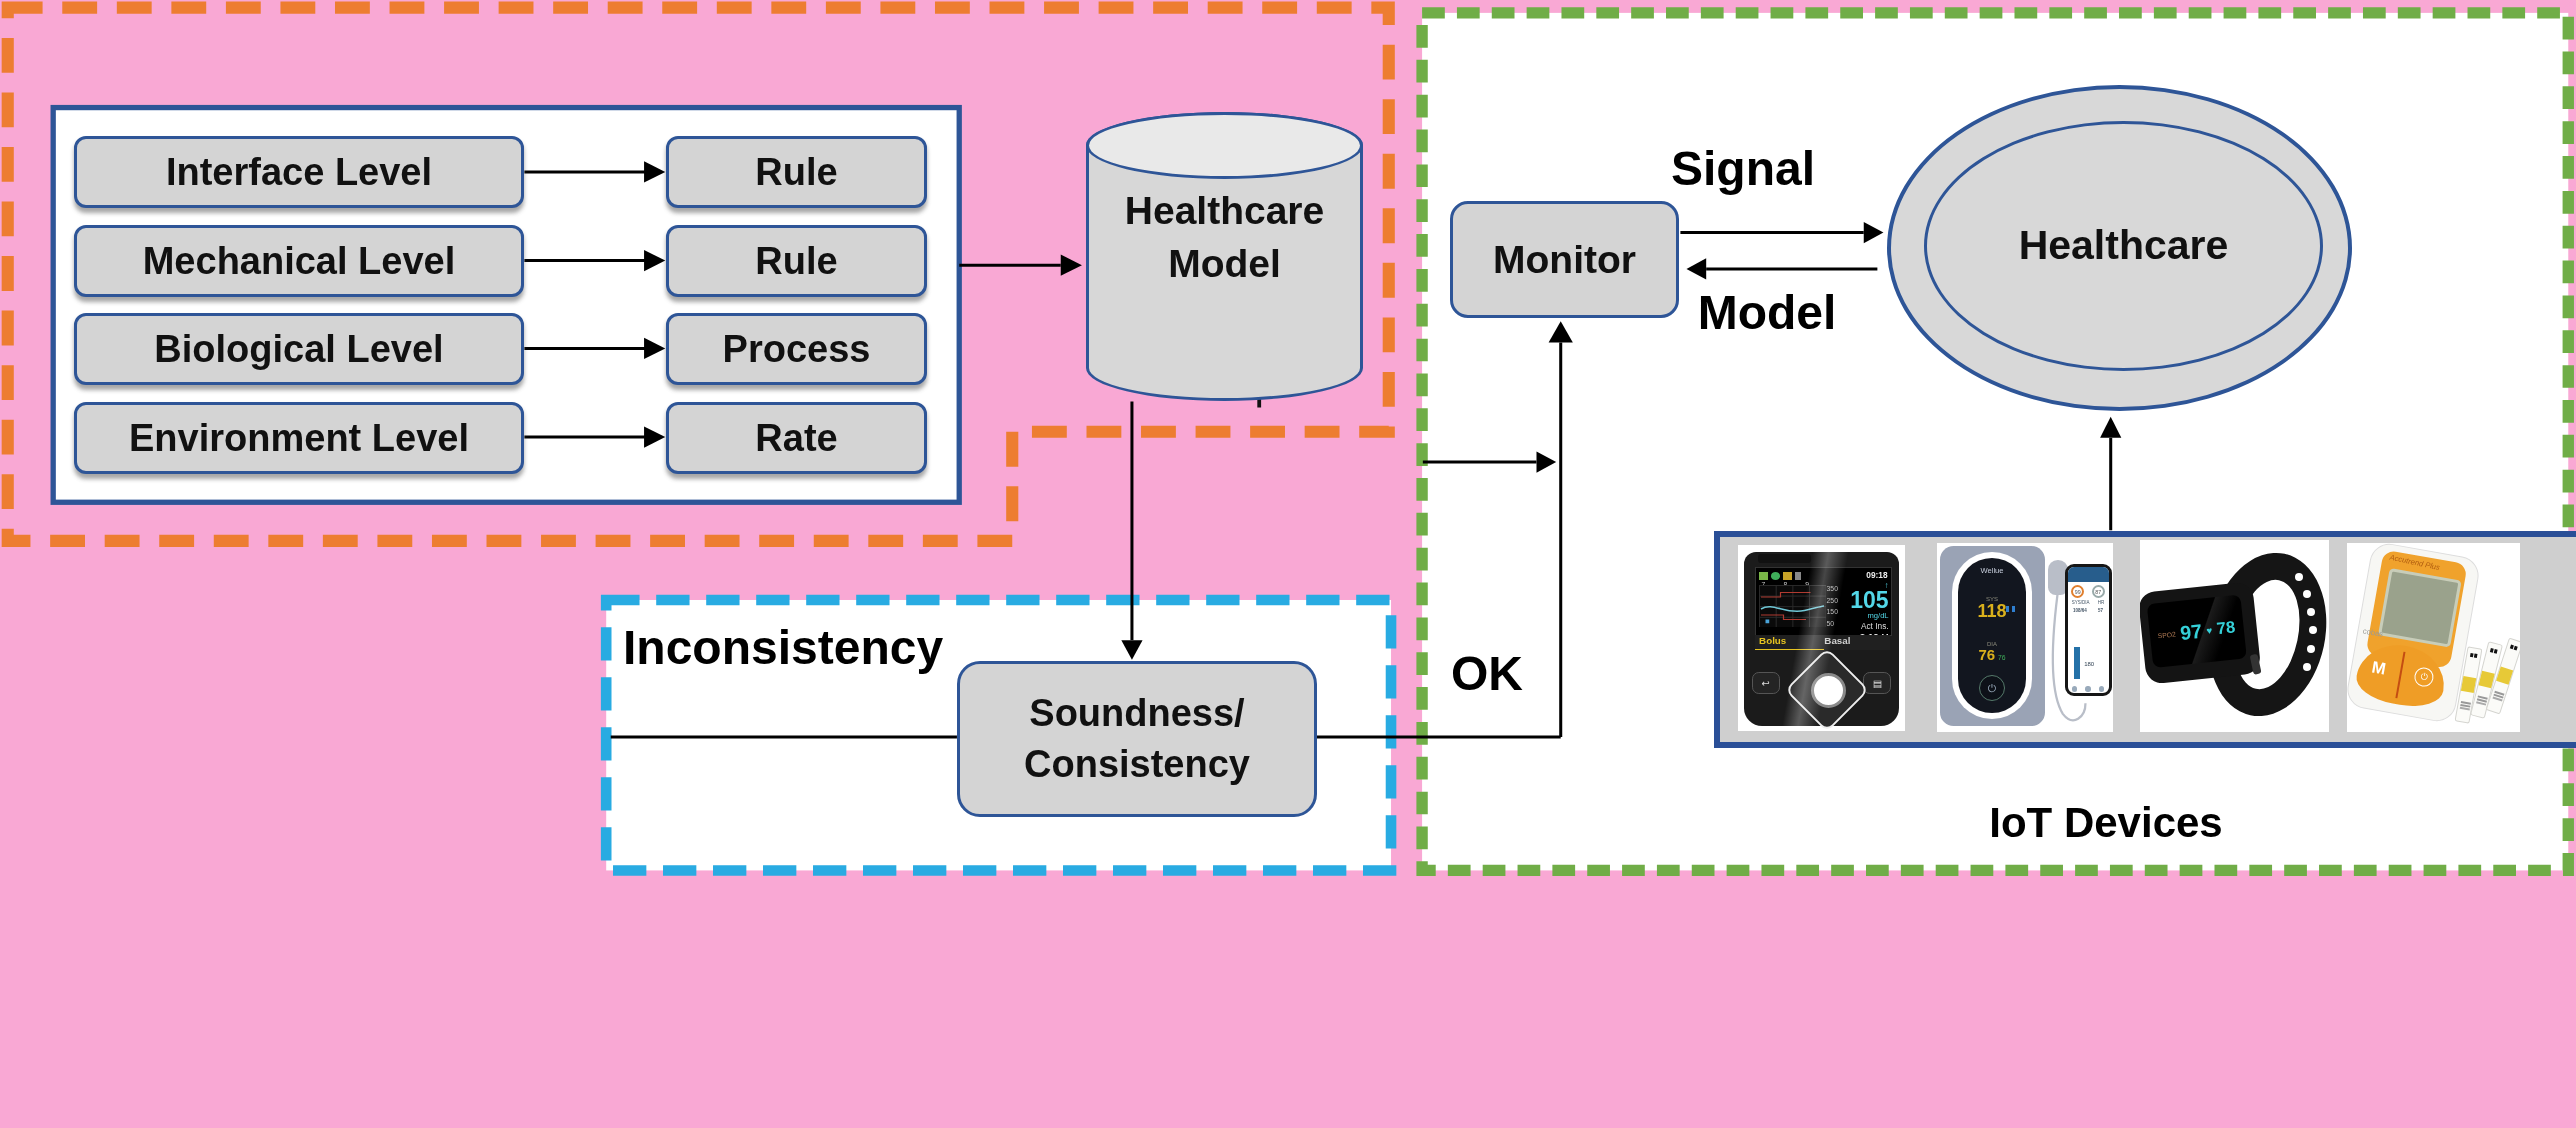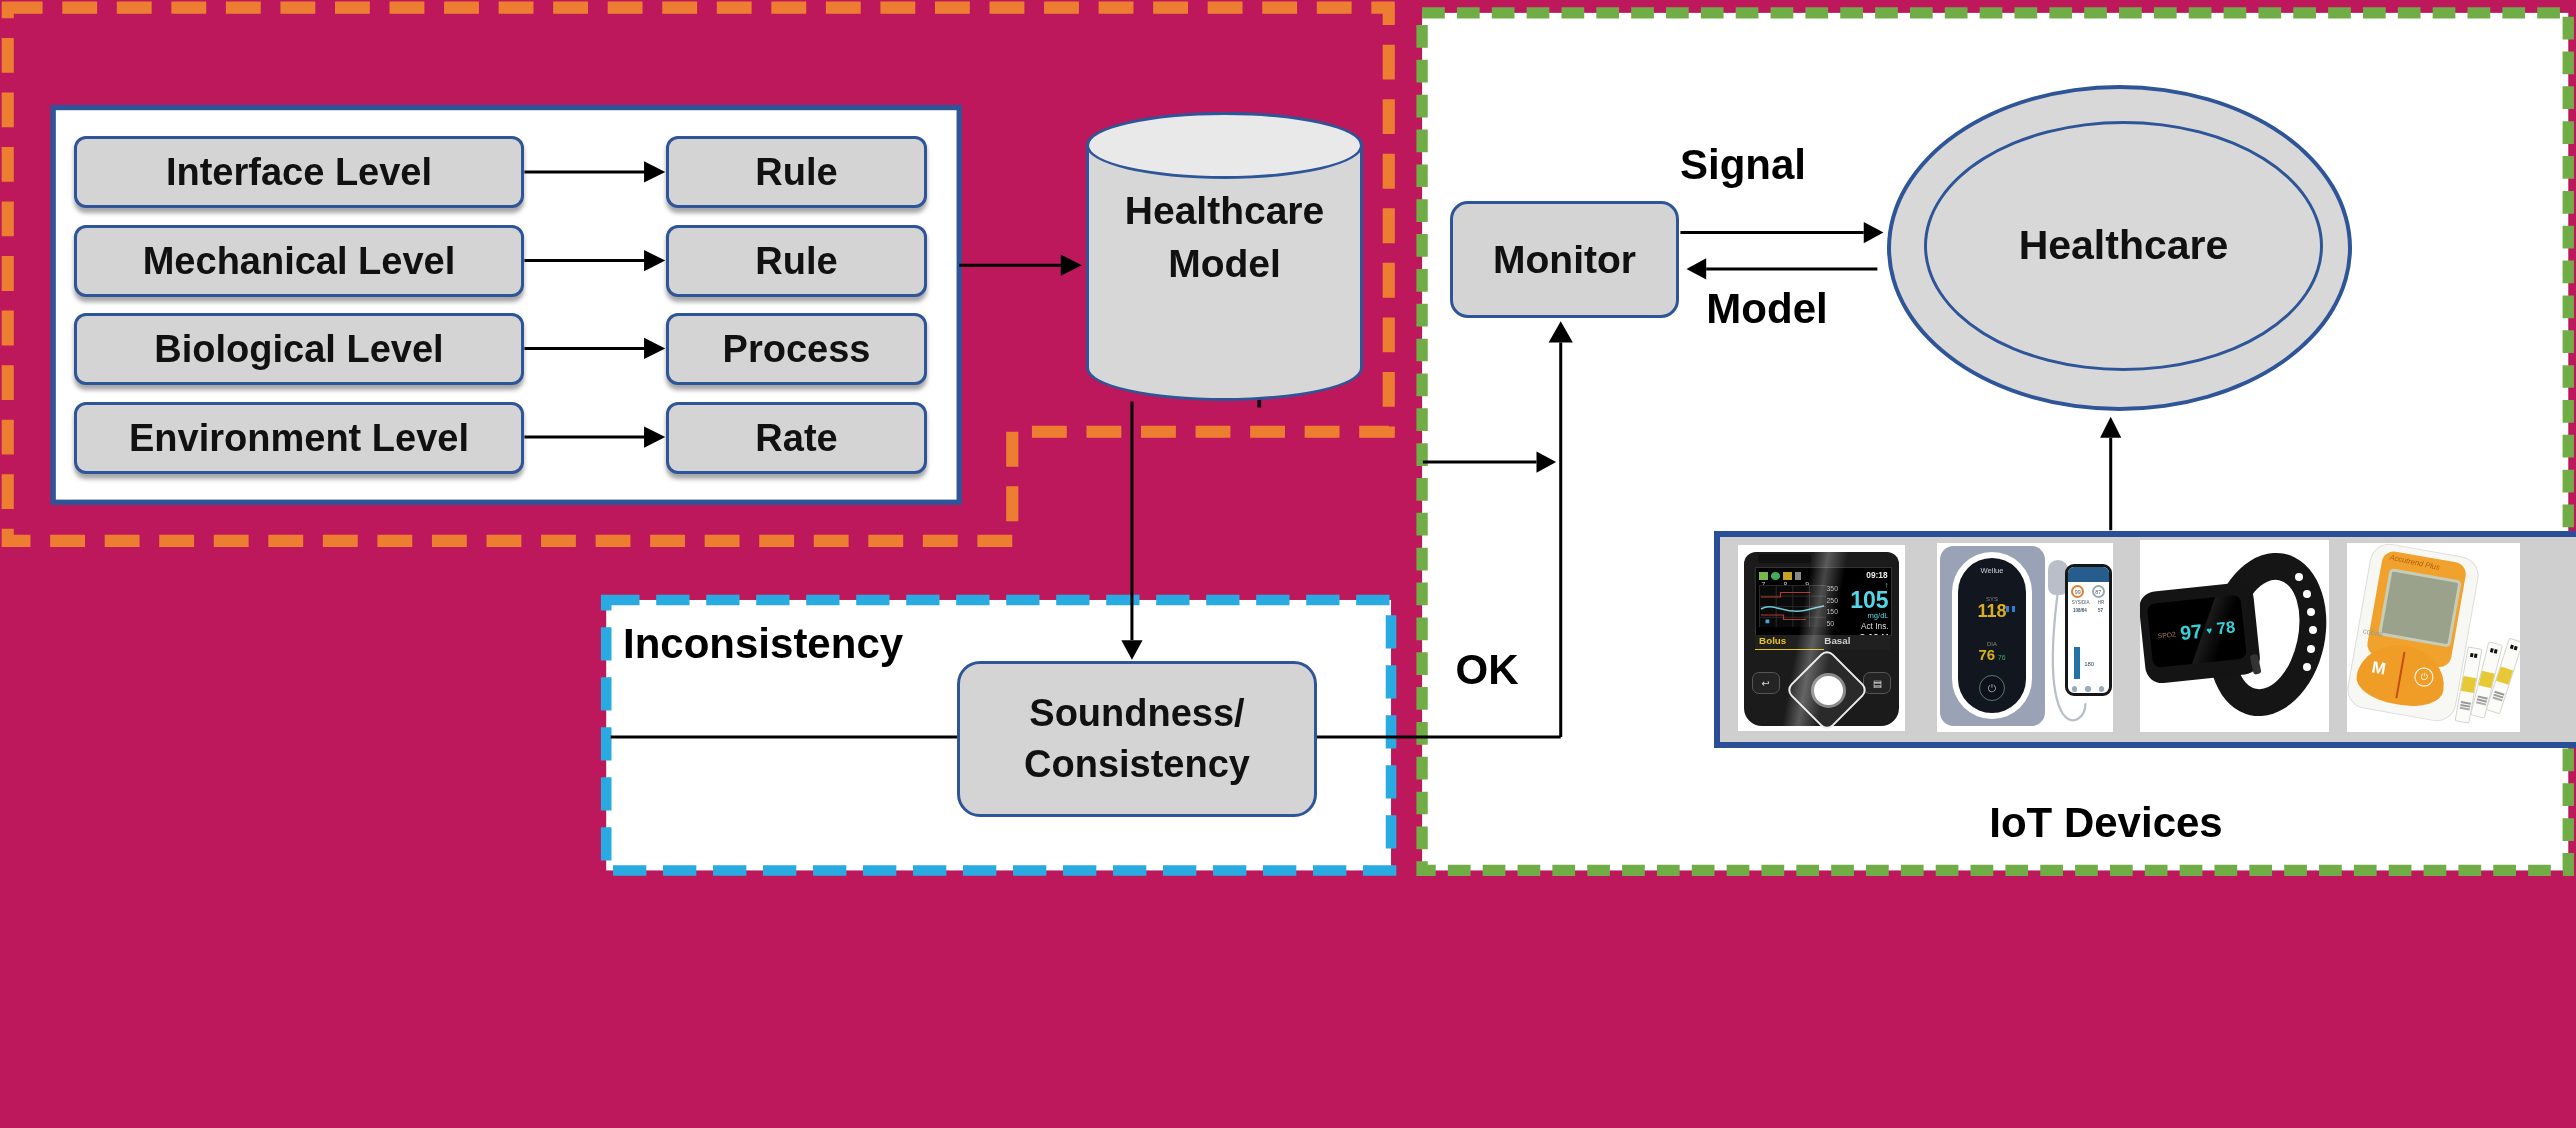--- a/index.html
+++ b/index.html
@@ -1,25 +1,25 @@
 <!DOCTYPE html>
 <html style="font-size:12px"><head>
 <meta charset="utf-8">
 <style>
   html,body{margin:0;padding:0;background:#000;}
-  #canvas{position:relative;width:2576px;height:1128px;background:#be185d;overflow:hidden;
+  #canvas{position:relative;width:2576px;height:1128px;background:#f9a8d4;overflow:hidden;
           font-family:"Liberation Sans","DejaVu Sans",sans-serif;color:#111;}
   #wires{position:absolute;left:0;top:0;z-index:1;}
   .node{position:absolute;z-index:3;box-sizing:border-box;background:#d4d4d4;border:3.8px solid #2e5597;
         display:flex;align-items:center;justify-content:center;text-align:center;}
   .lvl{left:74px;width:450px;height:72px;border-radius:12px;font-size:38px;font-weight:600;
        box-shadow:0 4.5px 4.5px rgba(60,60,60,.45);}
   .tgt{left:666px;width:261px;height:72px;border-radius:12px;font-size:38px;font-weight:600;
        box-shadow:0 4.5px 4.5px rgba(60,60,60,.45);}
-  .lbl{position:absolute;z-index:4;font-size:42px;font-weight:600;color:#000;text-align:center;}
+  .lbl{position:absolute;z-index:4;font-size:48px;font-weight:600;color:#000;text-align:center;}
   
   #cyl{position:absolute;left:1086px;top:112px;width:277px;height:289px;z-index:3;}
   #cyl .body{position:absolute;inset:0;box-sizing:border-box;background:#d7d7d7;border:3.8px solid #2e5597;
              border-radius:50% / 33px;}
   #cyl .cap{position:absolute;left:0;top:0;width:277px;height:67px;box-sizing:border-box;background:#e9e9e9;
             border:3.8px solid #2e5597;border-radius:50%;}
   #cyl .txt{position:absolute;left:0;top:73px;width:100%;text-align:center;font-size:39px;font-weight:600;line-height:1.35;}
   
   .ell{position:absolute;box-sizing:border-box;background:#d8d8d8;border:4.5px solid #2e5597;border-radius:50%;z-index:3;}
   

